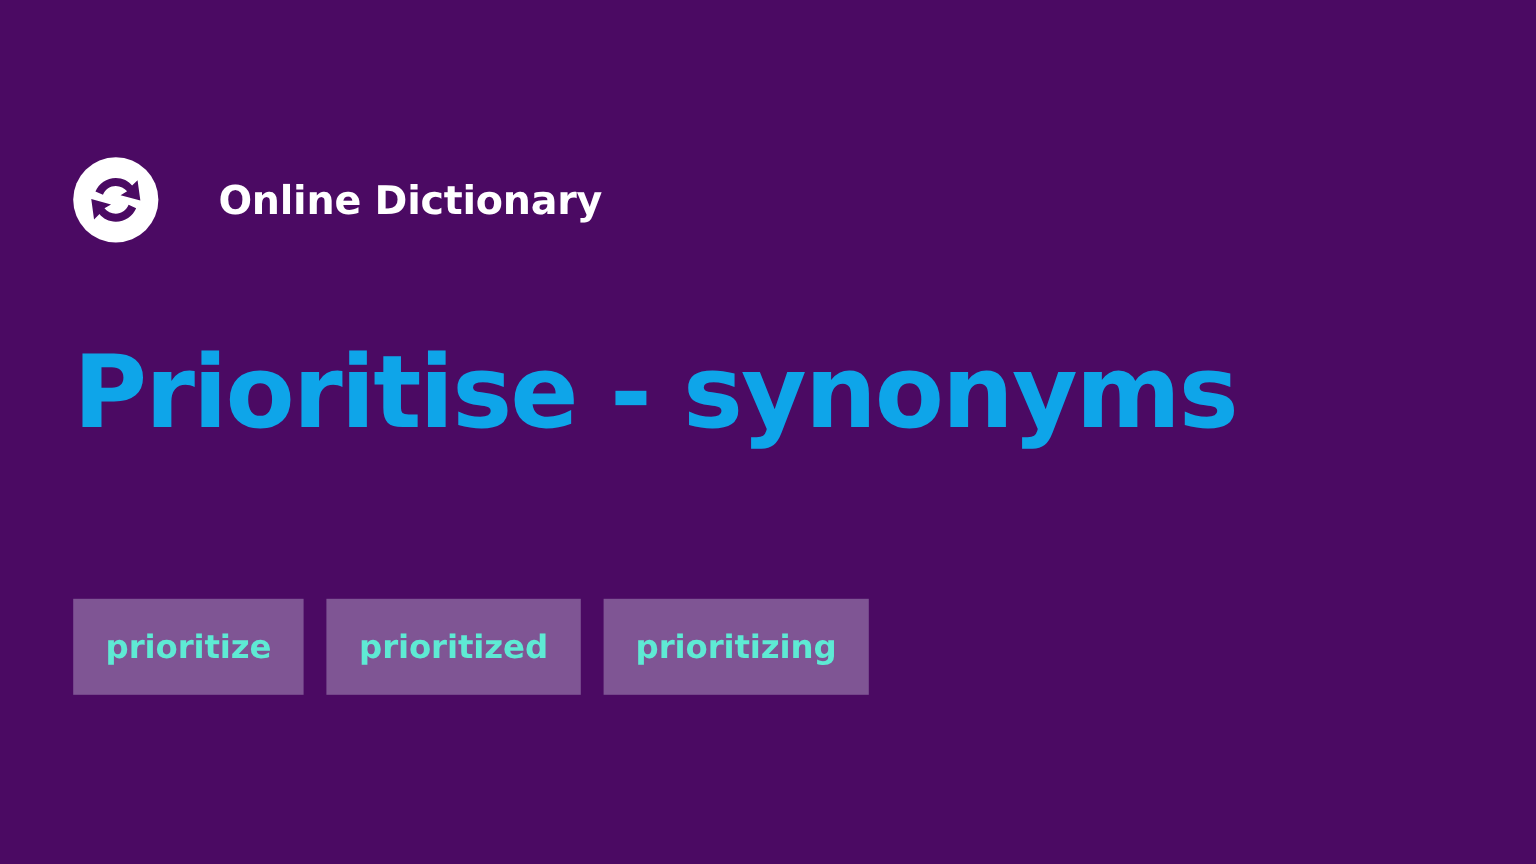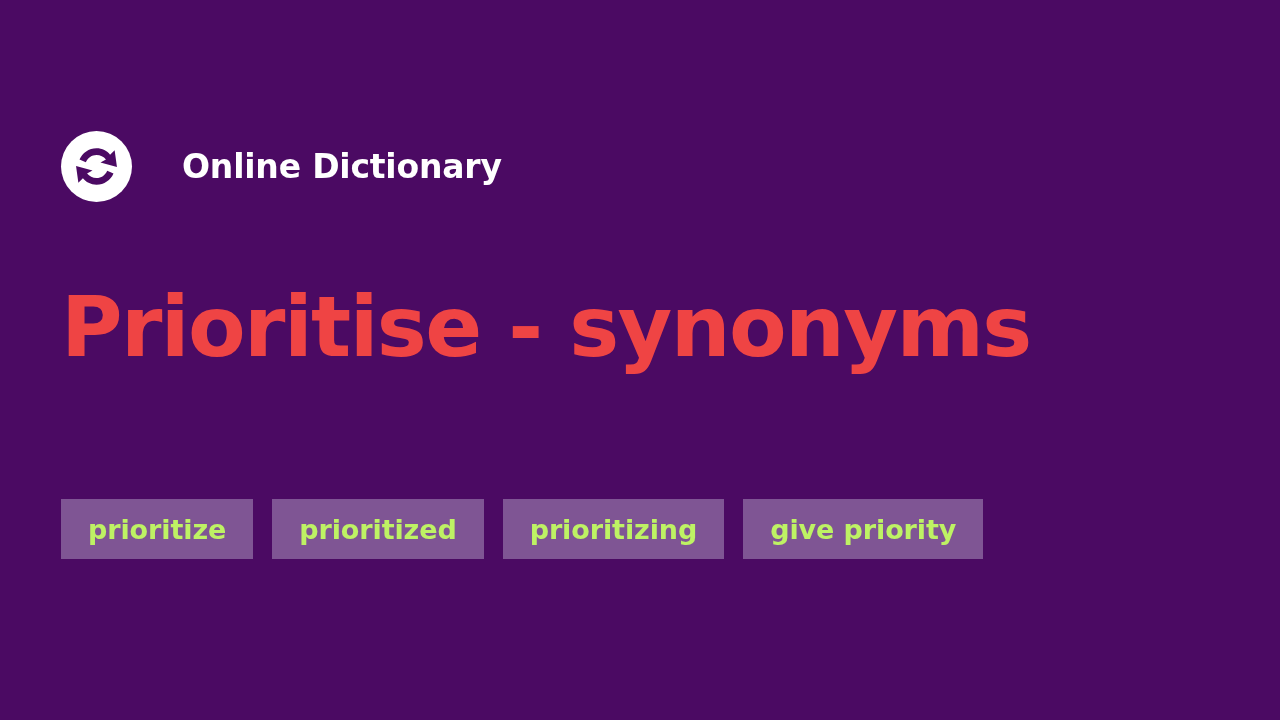--- a/index.html
+++ b/index.html
@@ -59,21 +59,21 @@
     letter-spacing: -0.2px;
     line-height: 1;
     white-space: nowrap;
   }
 
   
   .page-title {
     position: absolute;
     left: 61px;
     top: 282px;
-    color: #ef4444;
+    color: #0ea5e9;
     font-size: 84px;
     font-weight: 700;
     letter-spacing: -1.6px;
     line-height: 1.08;
     white-space: nowrap;
     margin: 0;
   }
 
   
   .synonyms {
@@ -81,22 +81,22 @@
     left: 61px;
     top: 499px;
     display: flex;
     flex-direction: row;
     align-items: stretch;
     gap: 19px;
   }
 
   .synonym-tag {
     background: #7f5594;
-    color: #bef264;
-    height: 60px;
+    color: #5eead4;
+    height: 80px;
     box-sizing: border-box;
     display: flex;
     align-items: center;
     justify-content: center;
     padding: 0 27px;
     font-size: 27px;
     font-weight: 600;
     letter-spacing: -0.1px;
     line-height: 1;
     white-space: nowrap;
@@ -121,16 +121,15 @@
     </span>
     <span class="brand-name">Online Dictionary</span>
   </div>
 
   <h1 class="page-title">Prioritise - synonyms</h1>
 
   <div class="synonyms">
     <a class="synonym-tag" href="#">prioritize</a>
     <a class="synonym-tag" href="#">prioritized</a>
     <a class="synonym-tag" href="#">prioritizing</a>
-    <a class="synonym-tag" href="#">give priority</a>
   </div>
 
 </div>
 
 </body></html>

